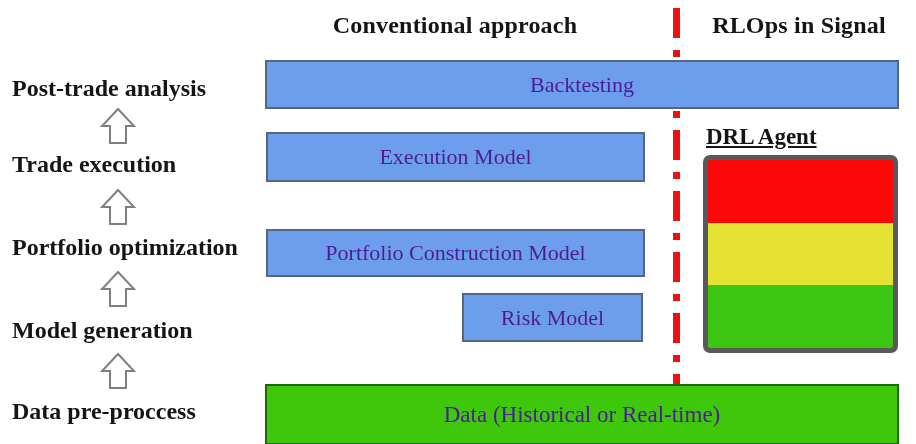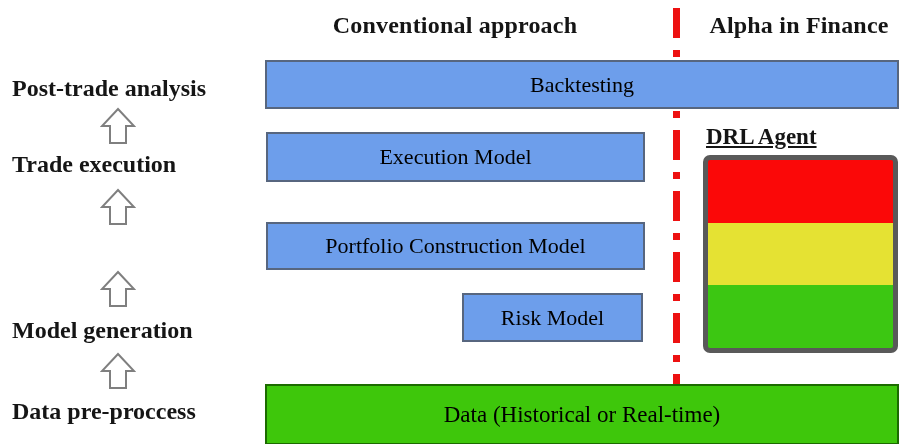--- a/index.html
+++ b/index.html
@@ -22,21 +22,21 @@
     position:absolute;left:673px;top:8px;width:7px;height:436px;z-index:0;
     background:repeating-linear-gradient(
       to bottom,
       #ed1111 0px, #ed1111 30px,
       transparent 30px, transparent 42px,
       #ed1111 42px, #ed1111 49px,
       transparent 49px, transparent 61px);
   }
   .bar{
     position:absolute;z-index:2;display:flex;align-items:center;justify-content:center;
-    font-size:22px;color:#000000;box-sizing:border-box;white-space:nowrap;
+    font-size:22px;color:#4c1d95;box-sizing:border-box;white-space:nowrap;
   }
   .bar.blue{border:2px solid #57667f;}
   .bar.green{border:2px solid #1c6b00;font-size:23px;}
   #bar-backtesting{left:265px;top:60px;width:634px;height:49px;}
   #bar-execution{left:266px;top:132px;width:379px;height:50px;}
   #bar-portfolio{left:266px;top:222px;width:379px;height:48px;}
   #bar-alpha{left:266px;top:303px;width:186px;height:49px;}
   #bar-risk{left:462px;top:293px;width:181px;height:49px;}
   #bar-data{left:265px;top:384px;width:634px;height:61px;}
   #drl-label{
@@ -49,45 +49,46 @@
     display:flex;flex-direction:column;overflow:hidden;background:#595959;
   }
   .traffic-band{flex:1 1 0;}
 </style>
 </head>
 <body>
 
 <div id="figure">
 
   <div id="header-conventional" class="col-header">Conventional approach</div>
-  <div id="header-rlops" class="col-header">Alpha in Finance</div>
+  <div id="header-rlops" class="col-header">RLOps in Signal</div>
 
   <div class="divider"></div>
 
   <div class="stage-label" style="top:150px">Trade execution</div>
   <div class="stage-label" style="top:74px">Post-trade analysis</div>
+  <div class="stage-label" style="top:233px">Portfolio optimization</div>
   <div class="stage-label" style="top:316px">Model generation</div>
   <div class="stage-label" style="top:397px">Data pre-proccess</div>
 
   <svg class="flow-arrow" style="top:107px" viewBox="0 0 36 38">
     <polygon points="18,2 34,19 26,19 26,36 10,36 10,19 2,19" fill="#ffffff" stroke="#7f7f7f" stroke-width="2"></polygon>
   </svg>
   <svg class="flow-arrow" style="top:188px" viewBox="0 0 36 38">
     <polygon points="18,2 34,19 26,19 26,36 10,36 10,19 2,19" fill="#ffffff" stroke="#7f7f7f" stroke-width="2"></polygon>
   </svg>
   <svg class="flow-arrow" style="top:270px" viewBox="0 0 36 38">
     <polygon points="18,2 34,19 26,19 26,36 10,36 10,19 2,19" fill="#ffffff" stroke="#7f7f7f" stroke-width="2"></polygon>
   </svg>
   <svg class="flow-arrow" style="top:352px" viewBox="0 0 36 38">
     <polygon points="18,2 34,19 26,19 26,36 10,36 10,19 2,19" fill="#ffffff" stroke="#7f7f7f" stroke-width="2"></polygon>
   </svg>
 
   <div id="bar-backtesting" class="bar blue" style="background-color: rgb(109, 158, 235);">Backtesting</div>
   <div id="bar-execution" class="bar blue" style="background-color: rgb(109, 158, 235);">Execution Model</div>
-  <div id="bar-portfolio" class="bar blue" style="background-color: rgb(109, 158, 235);">Portfolio Construction Model</div>
+  <div id="bar-portfolio" class="bar blue" style="background-color: rgb(109, 158, 235); margin-top: 7px;">Portfolio Construction Model</div>
   <div id="bar-risk" class="bar blue" style="background-color: rgb(109, 158, 235);">Risk Model</div>
   <div id="bar-data" class="bar green" style="background-color: rgb(62, 199, 11);">Data (Historical or Real-time)</div>
 
   <div id="drl-label">DRL Agent</div>
   <div id="drl-box">
     <div class="traffic-band" style="background-color: rgb(251, 8, 8);"></div>
     <div class="traffic-band" style="background-color: rgb(229, 226, 51);"></div>
     <div class="traffic-band" style="background-color: rgb(60, 199, 18);"></div>
   </div>
 

